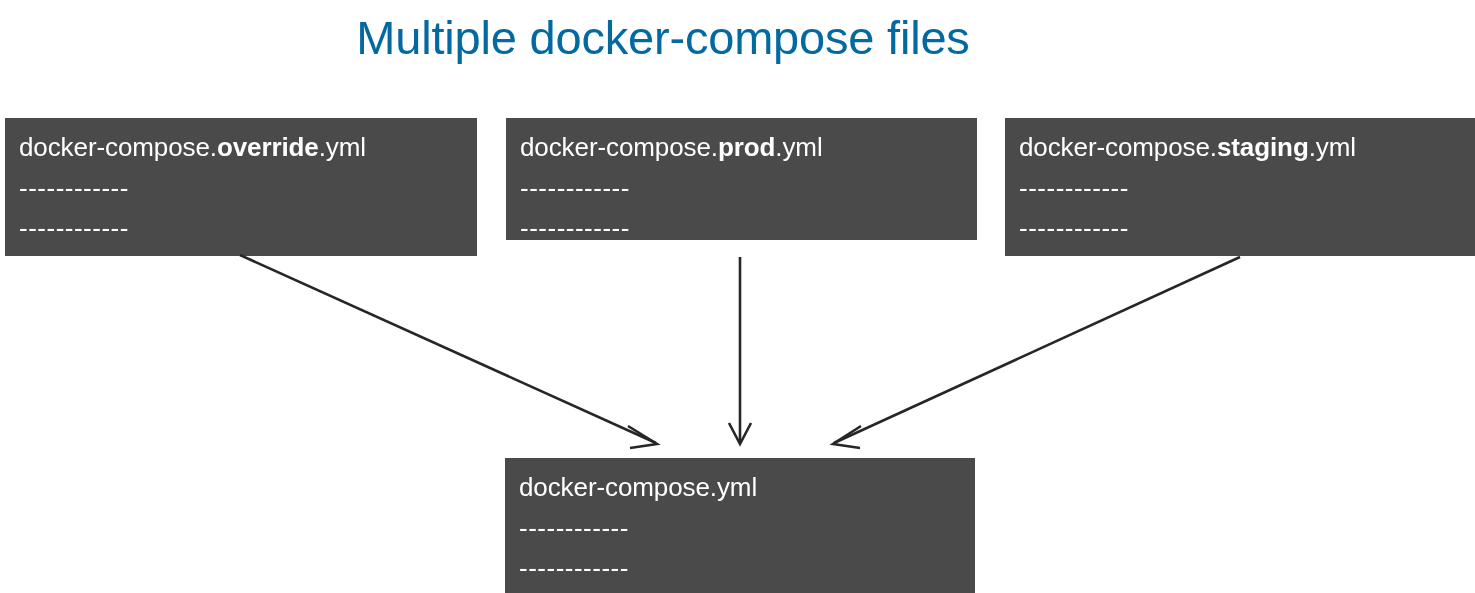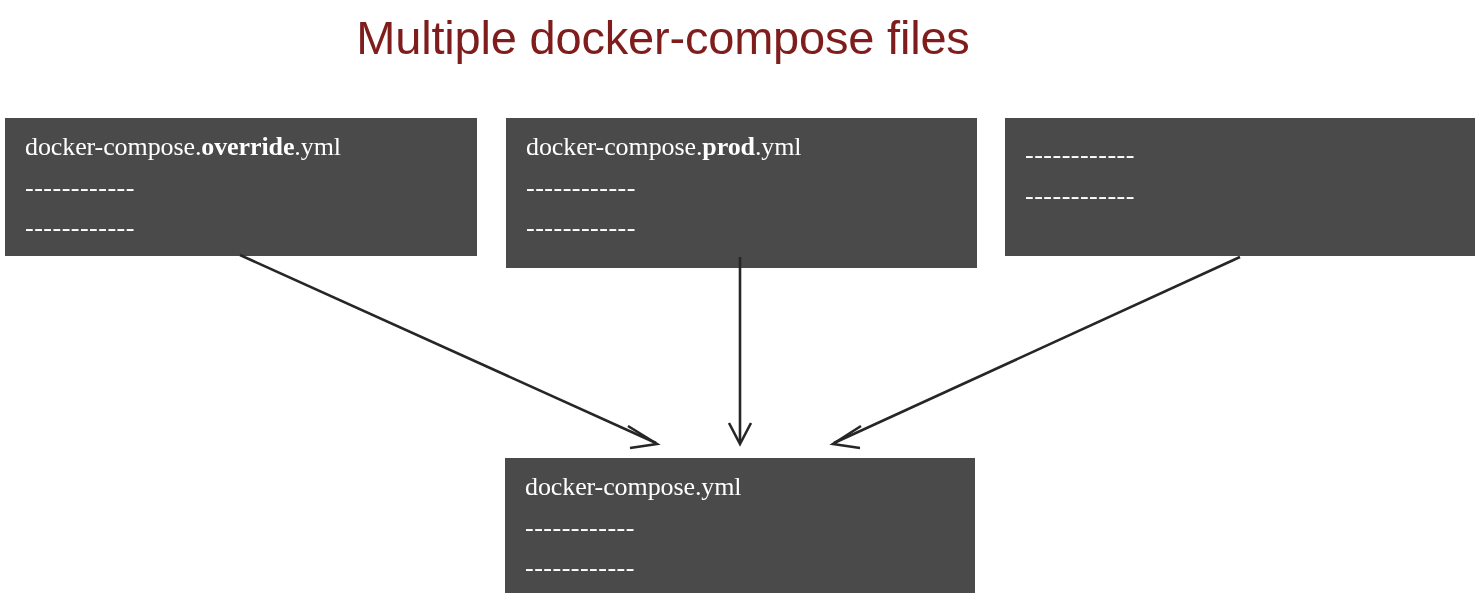--- a/index.html
+++ b/index.html
@@ -18,32 +18,31 @@
     overflow: hidden;
   }
   #diagram-title {
     position: absolute;
     left: 0;
     top: 10px;
     width: 1326px;
     text-align: center;
     font-size: 47px;
     font-weight: 400;
-    color: #7f1d1d;
+    color: #0369a1;
     letter-spacing: -0.2px;
     line-height: 1.2;
     white-space: nowrap;
   }
   .file-box {
     position: absolute;
     background: #4a4a4a;
     box-sizing: border-box;
-    padding: 13px 0 0 20px;
+    padding: 13px 0 0 14px;
     overflow: hidden;
-    font-family: Liberation Serif, serif;
   }
   .file-name {
     font-size: 26px;
     color: #ffffff;
     font-weight: 400;
     line-height: 1.25;
     white-space: nowrap;
     letter-spacing: -0.1px;
   }
   .file-name b {
@@ -52,21 +51,21 @@
   .dash-line {
     font-size: 26px;
     color: #ffffff;
     font-weight: 400;
     line-height: 1.25;
     white-space: nowrap;
     letter-spacing: 0.5px;
     margin-top: 8px;
   }
   #box-override { left: 5px;    top: 118px; width: 472px; height: 138px; }
-  #box-prod     { left: 506px;  top: 118px; width: 471px; height: 150px; }
+  #box-prod     { left: 506px;  top: 118px; width: 471px; height: 122px; }
   #box-staging  { left: 1005px; top: 118px; width: 470px; height: 138px; }
   #box-base     { left: 505px;  top: 458px; width: 470px; height: 138px; }
 
   #arrow-layer {
     position: absolute;
     left: 0;
     top: 0;
     width: 1475px;
     height: 593px;
     pointer-events: none;
@@ -85,20 +84,21 @@
     <div class="dash-line">------------</div>
   </div>
 
   <div class="file-box" id="box-prod">
     <div class="file-name"><span>docker-compose.</span><b>prod</b><span>.yml</span></div>
     <div class="dash-line">------------</div>
     <div class="dash-line">------------</div>
   </div>
 
   <div class="file-box" id="box-staging">
+    <div class="file-name"><span>docker-compose.</span><b>staging</b><span>.yml</span></div>
     <div class="dash-line">------------</div>
     <div class="dash-line">------------</div>
   </div>
 
   <div class="file-box" id="box-base">
     <div class="file-name"><span>docker-compose.yml</span><b></b><span></span></div>
     <div class="dash-line">------------</div>
     <div class="dash-line">------------</div>
   </div>
 

